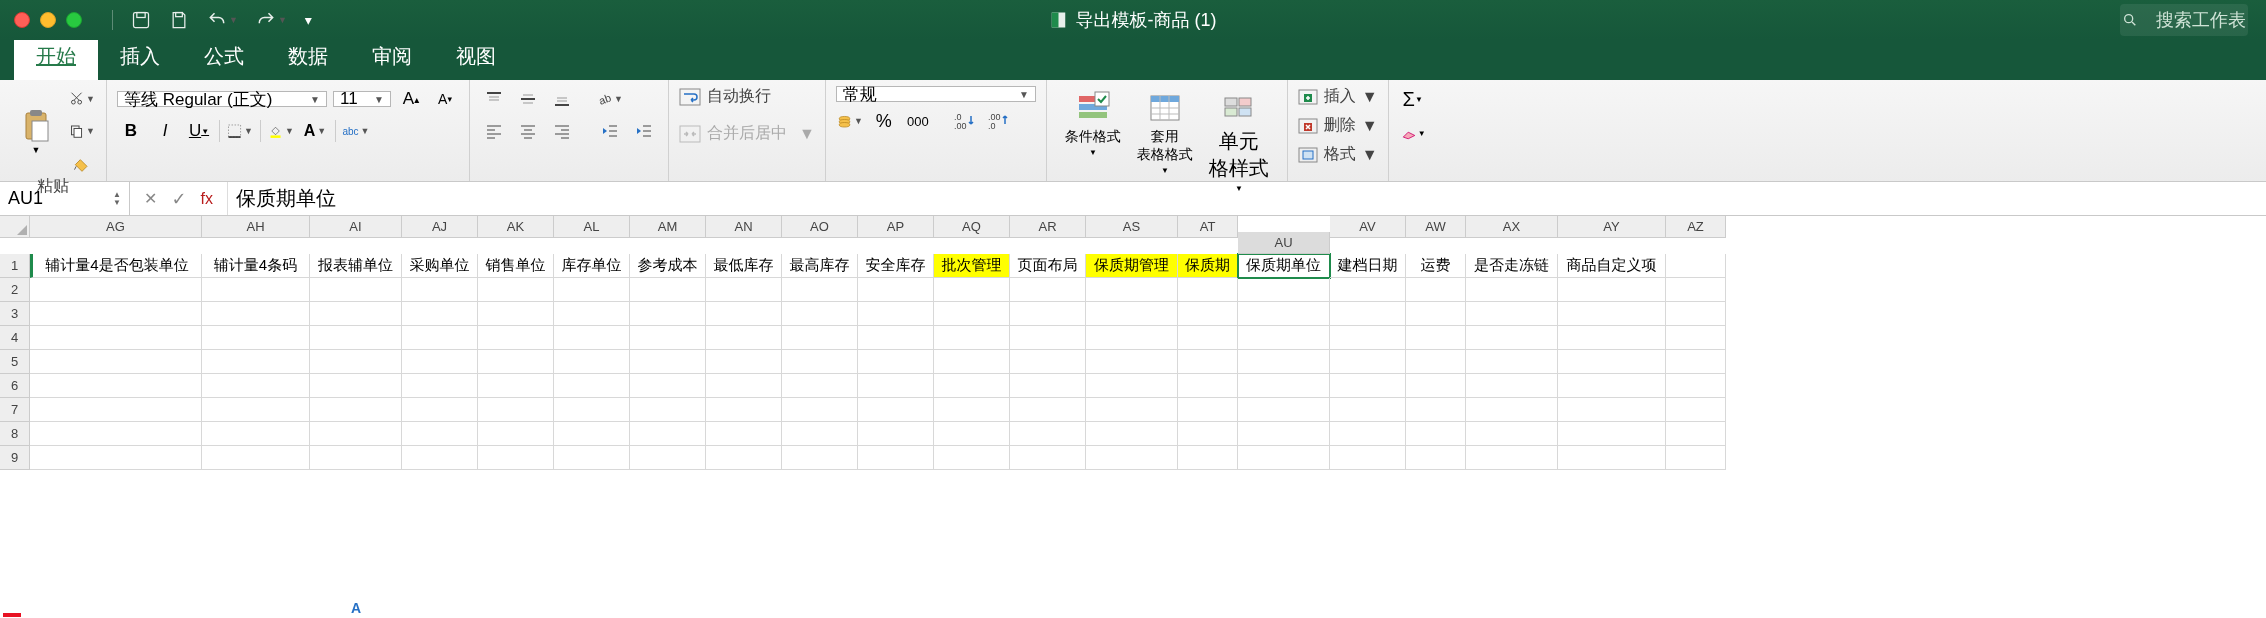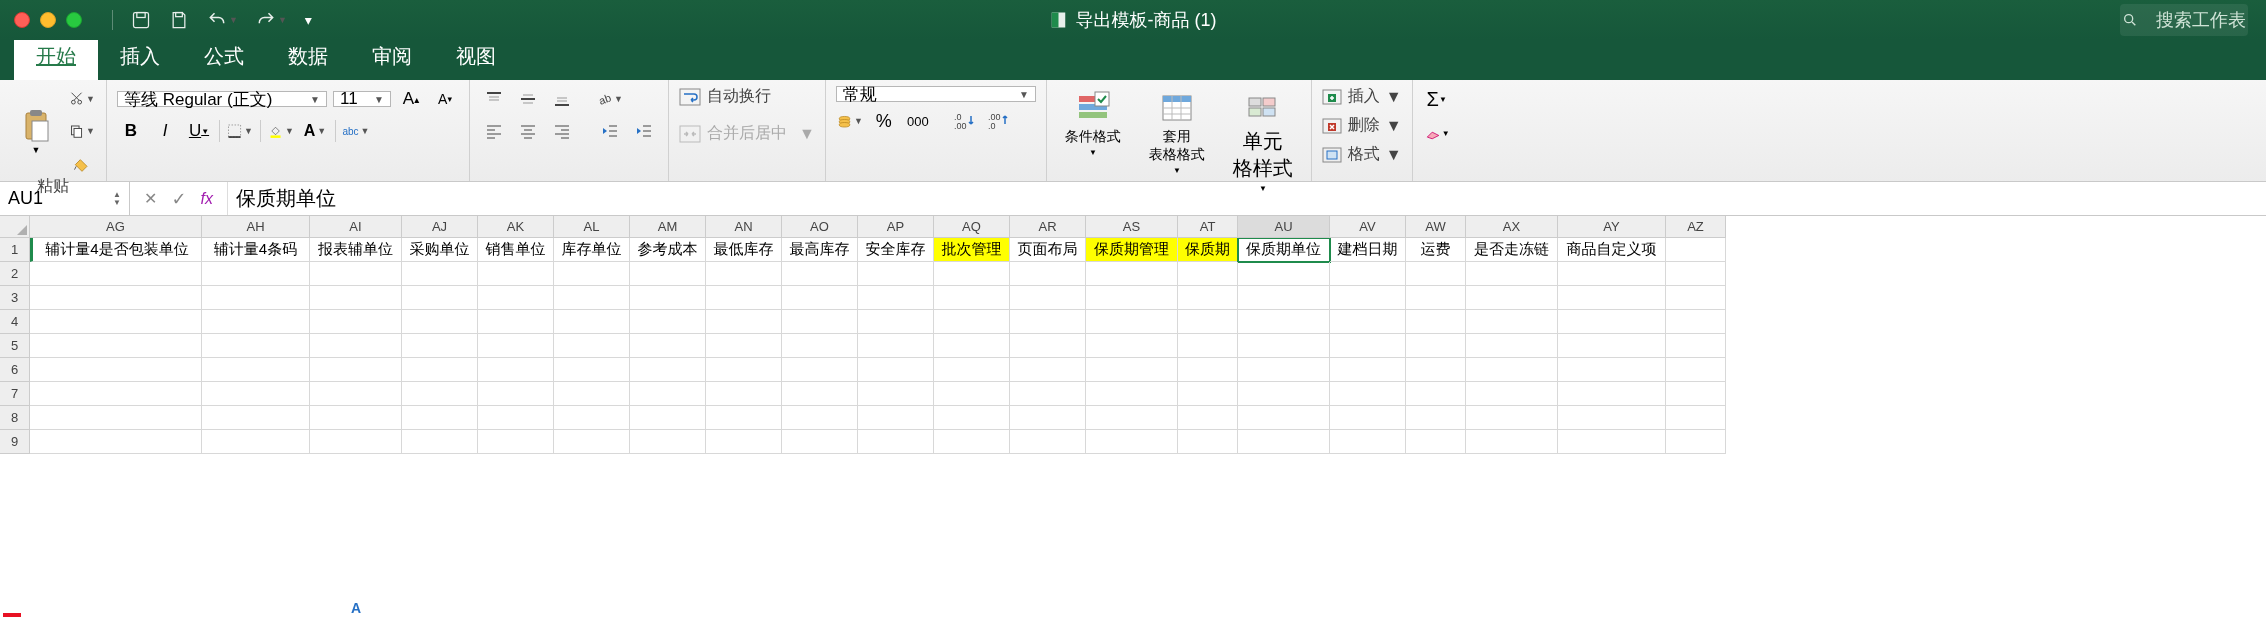--- a/index.html
+++ b/index.html
@@ -37,27 +37,27 @@
   .label { font-size:16px; text-align:center; color:#444; }
   .group-inner { display:flex; flex-direction:column; gap:6px; }
   .icon-txt { display:flex; align-items:center; gap:6px; font-size:16px; color:#444; }
   .disabled { color:#aaa; }
 
   
   .fbar { height:34px; border-bottom:1px solid #c9c9c9; display:flex; align-items:center; background:#fff; }
   .namebox { width:130px; height:100%; border-right:1px solid #c9c9c9; display:flex; align-items:center; padding:0 8px; font-size:18px; justify-content:space-between; }
   .namebox .stepper { display:flex; flex-direction:column; font-size:8px; color:#666; line-height:8px; }
   .fx-controls { display:flex; align-items:center; gap:14px; padding:0 14px; color:#888; }
-  .fx-controls .fx { font-style:italic; color:#a21caf; }
+  .fx-controls .fx { color:#b91c1c; }
   .fx-value { padding-left:8px; font-size:20px; border-left:1px solid #ddd; height:100%; display:flex; align-items:center; flex:1; }
 
   
   .grid { display:grid; grid-template-columns:30px repeat(20, auto); }
   .ch { background:#eee; border:1px solid #ccc; border-top:none; border-left:none; height:22px; font-size:13px; display:flex; align-items:center; justify-content:center; color:#444; position:relative; }
-  .ch.sel { background:#dcdcdc; }
+  .ch.sel { background:#dcdcdc;margin-top:16px; }
   .rh { background:#eee; border:1px solid #ccc; border-top:none; border-left:none; height:24px; font-size:13px; display:flex; align-items:center; justify-content:center; color:#444; }
   .cell { border-right:1px solid #d8d8d8; border-bottom:1px solid #d8d8d8; height:24px; font-size:15px; padding:0 4px; display:flex; align-items:center; justify-content:center; white-space:nowrap; }
   .cell.hl { background:#ffff00; }
   .cell.selcell { outline:2px solid #1f8b4c; outline-offset:-1px; }
   .corner { background:#eee; border-right:1px solid #ccc; border-bottom:1px solid #ccc; height:22px; position:relative; }
   .corner::after { content:""; position:absolute; right:2px; bottom:2px; width:0; height:0; border-left:10px solid transparent; border-bottom:10px solid #b0b0b0; }
 
   .row1-left-border { border-left:3px solid #1f8b4c; }
 
   
@@ -344,21 +344,21 @@
             <svg width="22" height="18" viewBox="0 0 22 18">
               <text x="1" y="8" font-size="9" fill="#444">.00</text>
               <text x="1" y="17" font-size="9" fill="#444">.0</text>
               <path d="M18 12V4m0 0l-2 2m2-2l2 2" stroke="#2670c5" stroke-width="1.5" fill="none"></path>
             </svg>
           </div>
       </div>
     </div>
   </div>
 
-  <div class="group" style="flex-direction:row;align-items:flex-start;gap:12px;">
+  <div class="group" style="flex-direction:row;align-items:flex-start;">
     <div class="bigbtn">
       <svg viewBox="0 0 36 36">
           <rect x="4" y="6" width="28" height="6" fill="#e06666"></rect>
           <rect x="4" y="14" width="28" height="6" fill="#6fa8dc"></rect>
           <rect x="4" y="22" width="28" height="6" fill="#93c47d"></rect>
           <rect x="20" y="2" width="14" height="14" fill="#fff" stroke="#888"></rect>
           <path d="M23 9l3 3 5-6" stroke="#1f8b4c" stroke-width="2" fill="none"></path>
         </svg>
       <span style="font-size:14px;">条件格式</span>
         <span class="caret" style="font-size:8px;">▼</span>

